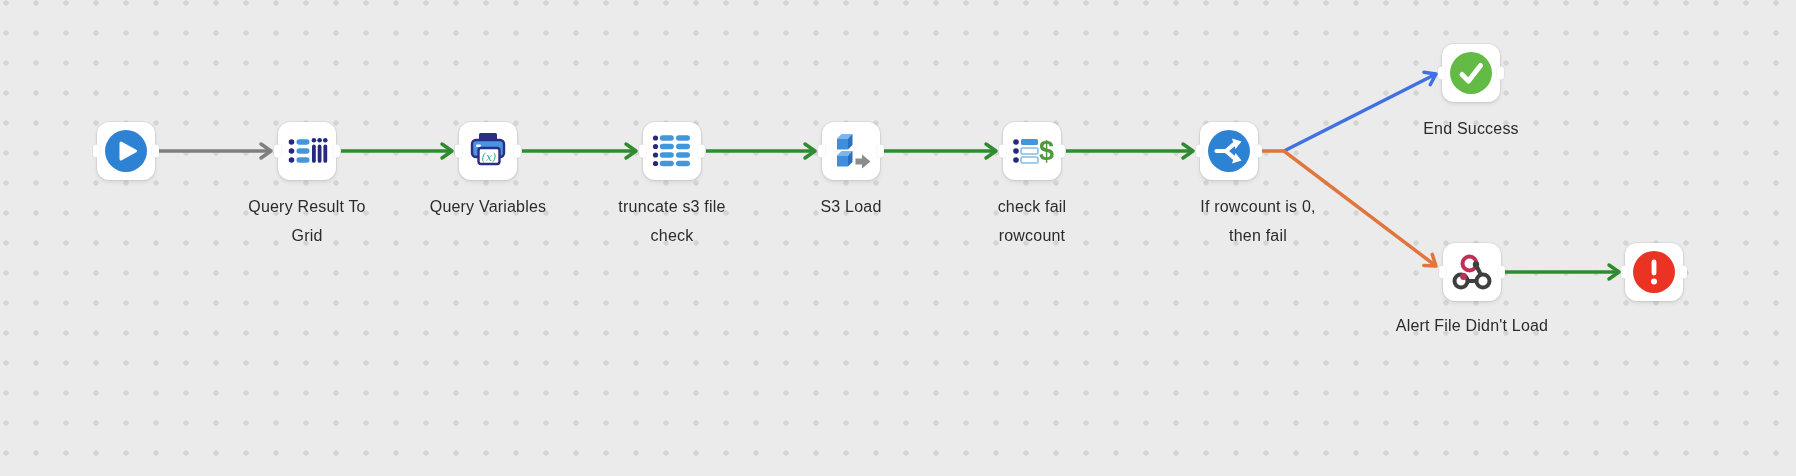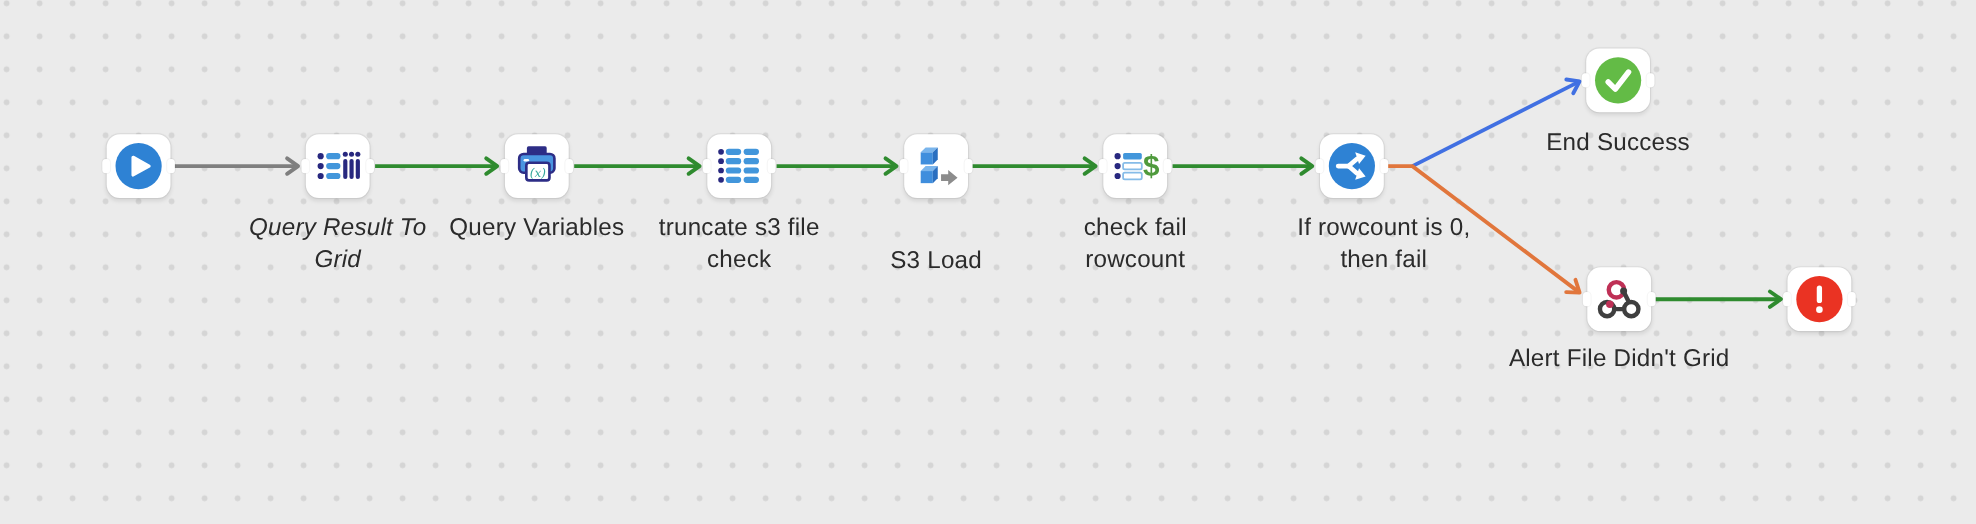--- a/index.html
+++ b/index.html
@@ -18,21 +18,21 @@
   }
   .node-box::before,.node-box::after{
     content:"";position:absolute;top:50%;transform:translateY(-50%);
     width:7px;height:13px;border-radius:3.5px;background:#fff;
     box-shadow:0 0 0 1px rgba(0,0,0,0.04);
   }
   .node-box::before{left:-4px;}
   .node-box::after{right:-4px;}
   .lbl{
     position:absolute;width:200px;text-align:center;
-    font-size:22px;line-height:29px;color:#2b2b2b;white-space:pre-line;
+    font-size:16px;line-height:29px;color:#2b2b2b;white-space:pre-line;
     letter-spacing:0.2px;
   }
   .lbl-wide{width:260px;}
 </style>
 </head>
 <body>
 
 <div id="canvas">
 
   <svg class="edges" width="1796" height="476">
@@ -83,21 +83,21 @@
       <g fill="#28287f">
         <circle cx="28.9" cy="11.3" r="2.3"></circle>
           <circle cx="34.6" cy="11.3" r="2.3"></circle>
           <circle cx="40.3" cy="11.3" r="2.3"></circle>
         <rect x="27" y="15.5" width="3.8" height="18.3" rx="1.9"></rect>
         <rect x="32.7" y="15.5" width="3.8" height="18.3" rx="1.9"></rect>
         <rect x="38.4" y="15.5" width="3.8" height="18.3" rx="1.9"></rect>
       </g>
     </svg>
   </div>
-  <div class="lbl" style="left:207px;top:192px;font-style:italic;">Query Result To
+  <div class="lbl" style="left:207px;top:192px;">Query Result To
 Grid</div>
 
   <div class="node-box" style="left:459px;top:122px;">
     <svg width="44" height="44" viewBox="0 0 44 44">
       <rect x="13" y="4" width="18" height="10" rx="1.5" fill="#2d2d86"></rect>
       <rect x="6" y="11" width="32" height="17" rx="4" fill="#4a95e0" stroke="#2d2d86" stroke-width="2.4"></rect>
       <rect x="10" y="15.5" width="5" height="2.4" rx="1.2" fill="#fff"></rect>
       <rect x="12.5" y="19" width="21" height="16" rx="2.5" fill="#fff" stroke="#2d2d86" stroke-width="2.4"></rect>
       <text x="23" y="31.5" text-anchor="middle" font-size="11" font-style="italic" fill="#35a79c" font-family="'DejaVu Serif',serif">(x)</text>
     </svg>
@@ -131,21 +131,21 @@
     <svg width="44" height="44" viewBox="0 0 44 44">
       <polygon points="8,9.5 12.5,5 23.5,5 19,9.5" fill="#7ab5ec"></polygon>
       <rect x="8" y="9.5" width="11" height="11" fill="#3f8edd"></rect>
       <polygon points="19,9.5 23.5,5 23.5,16 19,20.5" fill="#2a6fc0"></polygon>
       <polygon points="8,26.5 12.5,22 23.5,22 19,26.5" fill="#7ab5ec"></polygon>
       <rect x="8" y="26.5" width="11" height="11" fill="#3f8edd"></rect>
       <polygon points="19,26.5 23.5,22 23.5,33 19,37.5" fill="#2a6fc0"></polygon>
       <path d="M26.5,29.5 h6.5 v-4 l8.5,7 -8.5,7 v-4 h-6.5 z" fill="#8c8c8c"></path>
     </svg>
   </div>
-  <div class="lbl" style="left:751px;top:192px;margin-top:30px;">S3 Load</div>
+  <div class="lbl" style="left:751px;top:192px;">S3 Load</div>
 
   <div class="node-box" style="left:1003px;top:122px;">
     <svg width="44" height="44" viewBox="0 0 44 44">
       <g fill="#28287f">
         <circle cx="6" cy="13" r="2.8"></circle>
           <circle cx="6" cy="22" r="2.8"></circle>
           <circle cx="6" cy="31" r="2.8"></circle>
       </g>
       <rect x="11" y="10" width="17" height="6" rx="1.5" fill="#4296db"></rect>
       <rect x="11" y="19" width="17" height="6" rx="1.5" fill="#fff" stroke="#86bce8" stroke-width="1.6"></rect>
@@ -183,21 +183,21 @@
     <svg width="44" height="44" viewBox="0 0 44 44">
       <circle cx="19.5" cy="13.5" r="7" fill="none" stroke="#bf3056" stroke-width="4"></circle>
       <circle cx="11" cy="31" r="6.5" fill="none" stroke="#3f3f3f" stroke-width="4"></circle>
       <circle cx="33" cy="31" r="6.5" fill="none" stroke="#3f3f3f" stroke-width="4"></circle>
       <line x1="16" y1="31" x2="28" y2="31" stroke="#3f3f3f" stroke-width="4"></line>
       <line x1="26" y1="15" x2="31" y2="25" stroke="#3f3f3f" stroke-width="4"></line>
       <circle cx="26" cy="14.5" r="3.2" fill="#3f3f3f"></circle>
       <circle cx="13.5" cy="26.5" r="3.4" fill="#bf3056"></circle>
     </svg>
   </div>
-  <div class="lbl lbl-wide" style="left:1342px;top:311px;">Alert File Didn't Grid</div>
+  <div class="lbl lbl-wide" style="left:1342px;top:311px;">Alert File Didn't Load</div>
 
   <div class="node-box" style="left:1625px;top:243px;">
     <svg width="44" height="44" viewBox="0 0 44 44">
       <circle cx="22" cy="22" r="21" fill="#ea3323"></circle>
       <rect x="19.6" y="9.5" width="4.8" height="16" rx="2.4" fill="#fff"></rect>
       <circle cx="22" cy="31.5" r="3" fill="#fff"></circle>
     </svg>
   </div>
 
 </div>

